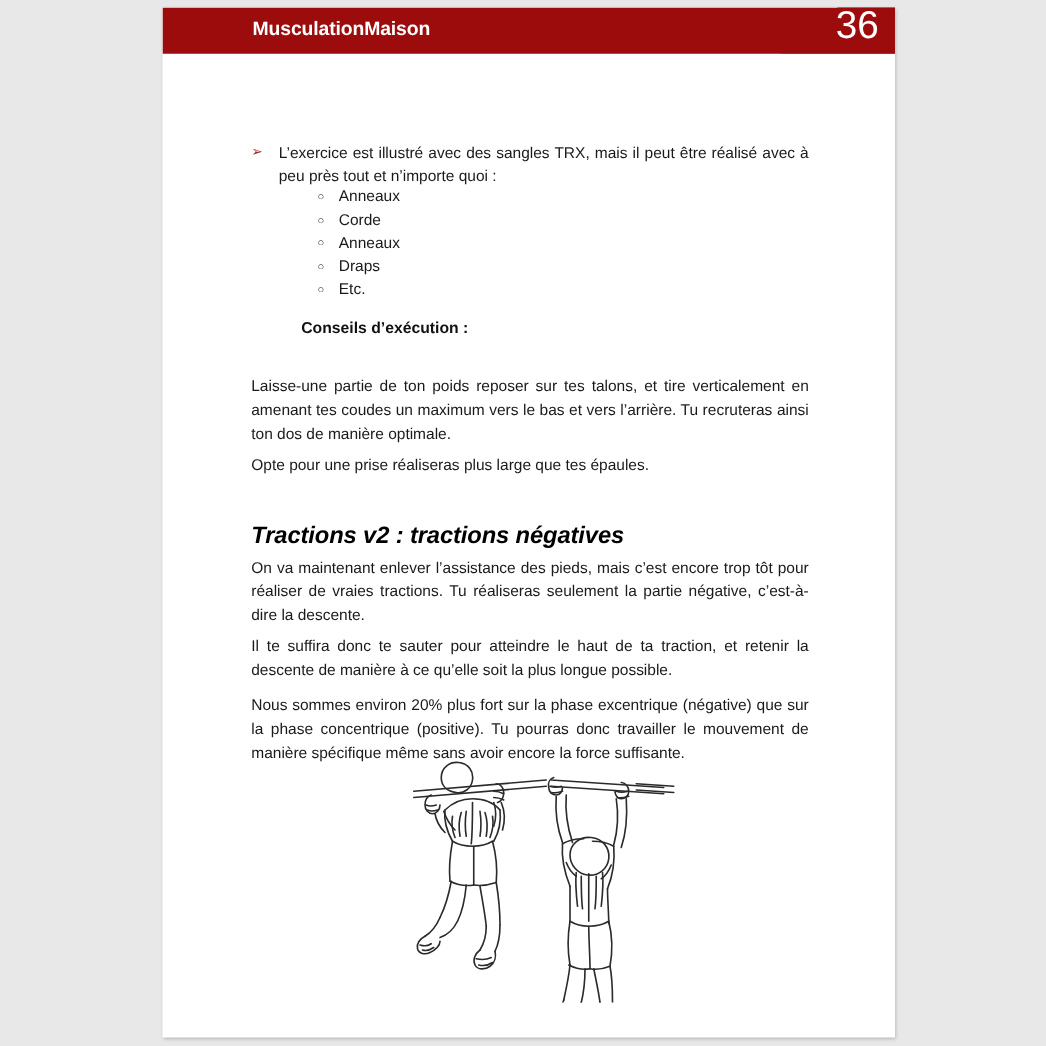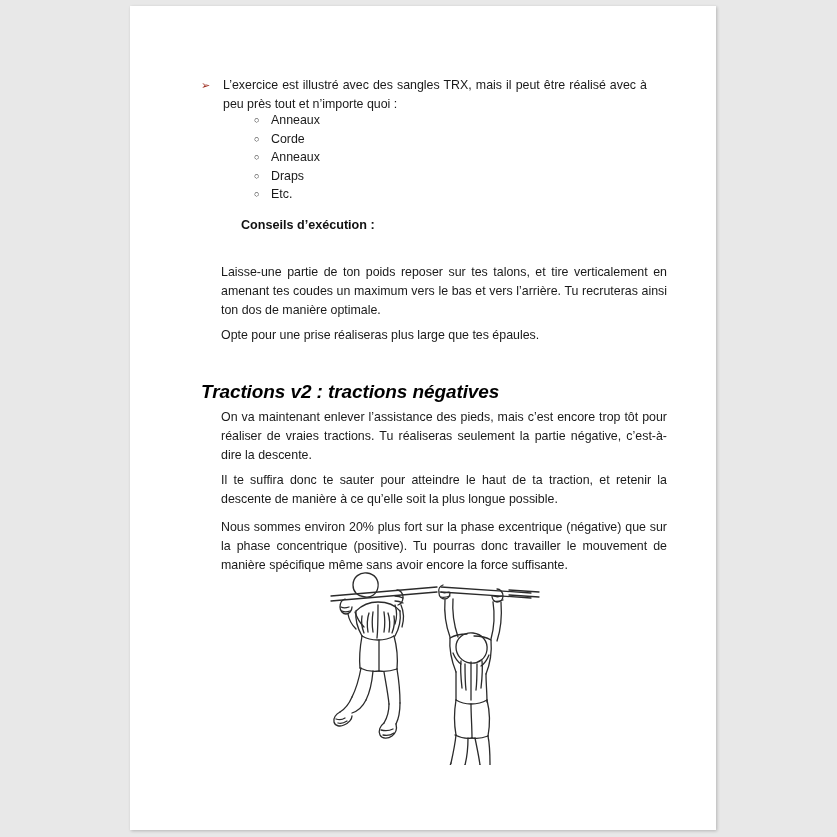--- a/index.html
+++ b/index.html
@@ -113,21 +113,20 @@
     margin-left: 40px;
   }
 
   .para {
     position: absolute;
     left: 71px;
     width: 446px;
     font-size: 12.4px;
     line-height: 19px;
     text-align: justify;
-    margin-left: 20px;
   }
   .p-tips1 { top: 257px; }
   .p-tips2 { top: 320px; }
 
   .h2 {
     position: absolute;
     left: 71px;
     top: 375px;
     font-size: 19px;
     font-style: italic;
@@ -172,20 +171,23 @@
     color: #ffffff;
     line-height: 1;
   }
 </style>
 </head>
 <body>
 
 <div id="page">
 
 
+  <div class="titlebar">
+    <div class="brand">MusculationMaison</div>
+  </div>
 
   <div class="content">
 
     <div class="arrow-item">
       <span class="arrow-glyph">➢</span>
       <span class="arrow-text">L’exercice est illustré avec des sangles TRX, mais il peut être réalisé avec à peu près tout et n’importe quoi :</span>
     </div>
 
     <div class="sublist">
       <div class="sub-item">

